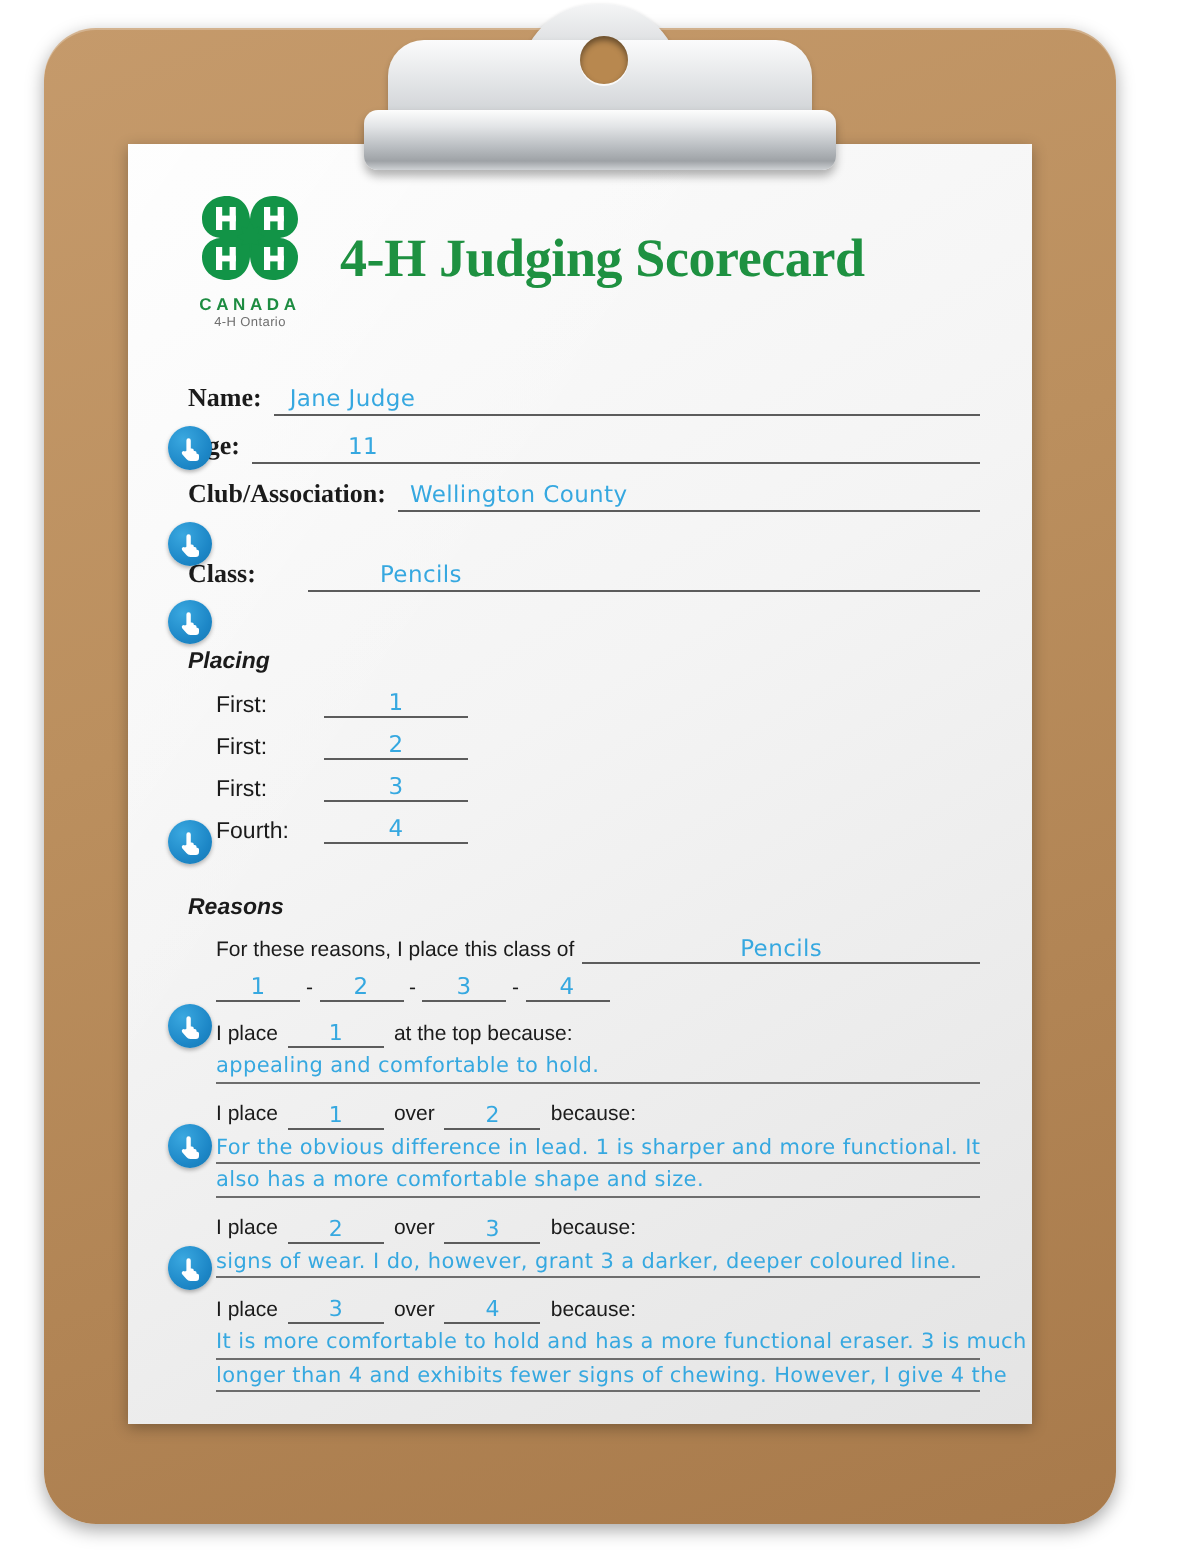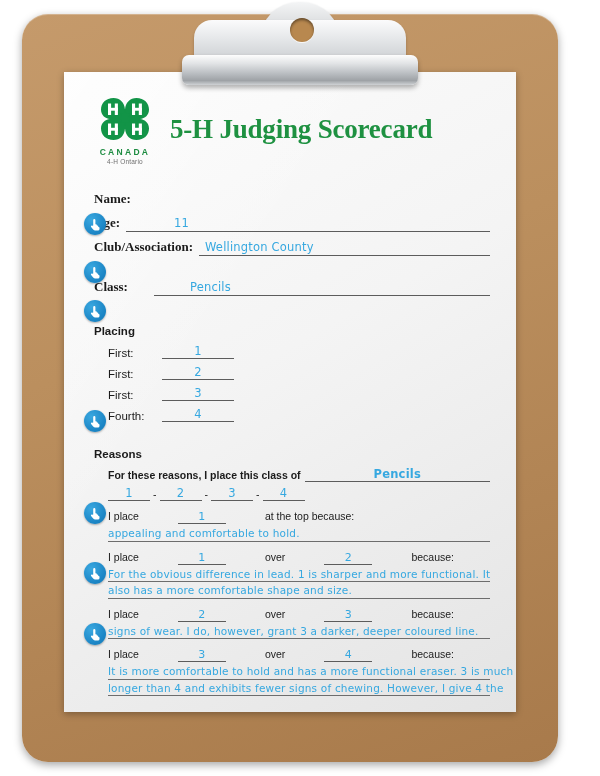--- a/index.html
+++ b/index.html
@@ -189,20 +189,21 @@
     white-space: nowrap;
   }
 
   .sec-gap { height: 16px; }
 
   .sec-title {
     font-size: 11.5px;
     font-weight: bold;
     color: #1b1b1b;
     margin-bottom: 7px;
+    font-style: italic;
   }
 
   
   .prow {
     display: flex;
     align-items: flex-end;
     margin-bottom: 6px;
     padding-left: 14px;
   }
   .plabel {
@@ -223,21 +224,20 @@
     display: block;
     text-align: center;
   }
 
   
   .rintro {
     display: flex;
     align-items: flex-end;
     padding-left: 14px;
     margin-bottom: 4px;
-    font-weight: bold;
   }
   .rtext {
     font-size: 10.5px;
     color: #1b1b1b;
     white-space: nowrap;
     padding-bottom: 1px;
   }
   .rblank-long {
     flex: 1;
     border-bottom: 1px solid #5c5c5c;
@@ -265,25 +265,24 @@
   .seq-dash {
     font-size: 10.5px;
     color: #1b1b1b;
     padding-bottom: 1px;
   }
 
   
   .rblock { margin-top: 9px; }
   .rline1 {
     display: flex;
-    align-items: flex-start;
+    align-items: center;
     font-size: 10.5px;
     color: #1b1b1b;
     margin-bottom: 2px;
-    gap: 34px;
   }
   .rline1 .lbl { padding-bottom: 1px; white-space: nowrap; }
   .mini-blank {
     width: 48px;
     border-bottom: 1px solid #5c5c5c;
     height: 14px;
     margin: 0 5px;
     text-align: center;
   }
   .mini-blank .hand { position: static; display: block; font-size: 11px; }
@@ -338,26 +337,29 @@
               <rect x="35" y="33.8" width="9.9" height="2.9"></rect>
             </g>
 
             <g fill="#129447">
               <path d="M28 16.5 l1.9 3.6 3.1 -1 -1.1 3.6 3.4 1.4 -3.4 2.2 1 2.3 -4.1 -0.7 -0.3 3.9 -0.5 0 -0.3 -3.9 -4.1 0.7 1 -2.3 -3.4 -2.2 3.4 -1.4 -1.1 -3.6 3.1 1 Z"></path>
             </g>
           </svg>
           <div class="logo-canada">CANADA</div>
           <div class="logo-sub">4-H Ontario</div>
         </div>
-        <div class="title">5-H Judging Scorecard</div>
+        <div class="title">4-H Judging Scorecard</div>
       </div>
 
       <div>
         <div class="frow">
           <div class="flabel">Name:</div>
+          <div class="fline">
+            <span class="hand" style="left:8px">Jane Judge</span>
+          </div>
         </div>
 
         <div class="frow">
           <div class="flabel">Age:</div>
           <div class="fline">
             <span class="hand" style="left:48px">11</span>
           </div>
         </div>
 
         <div class="frow">

